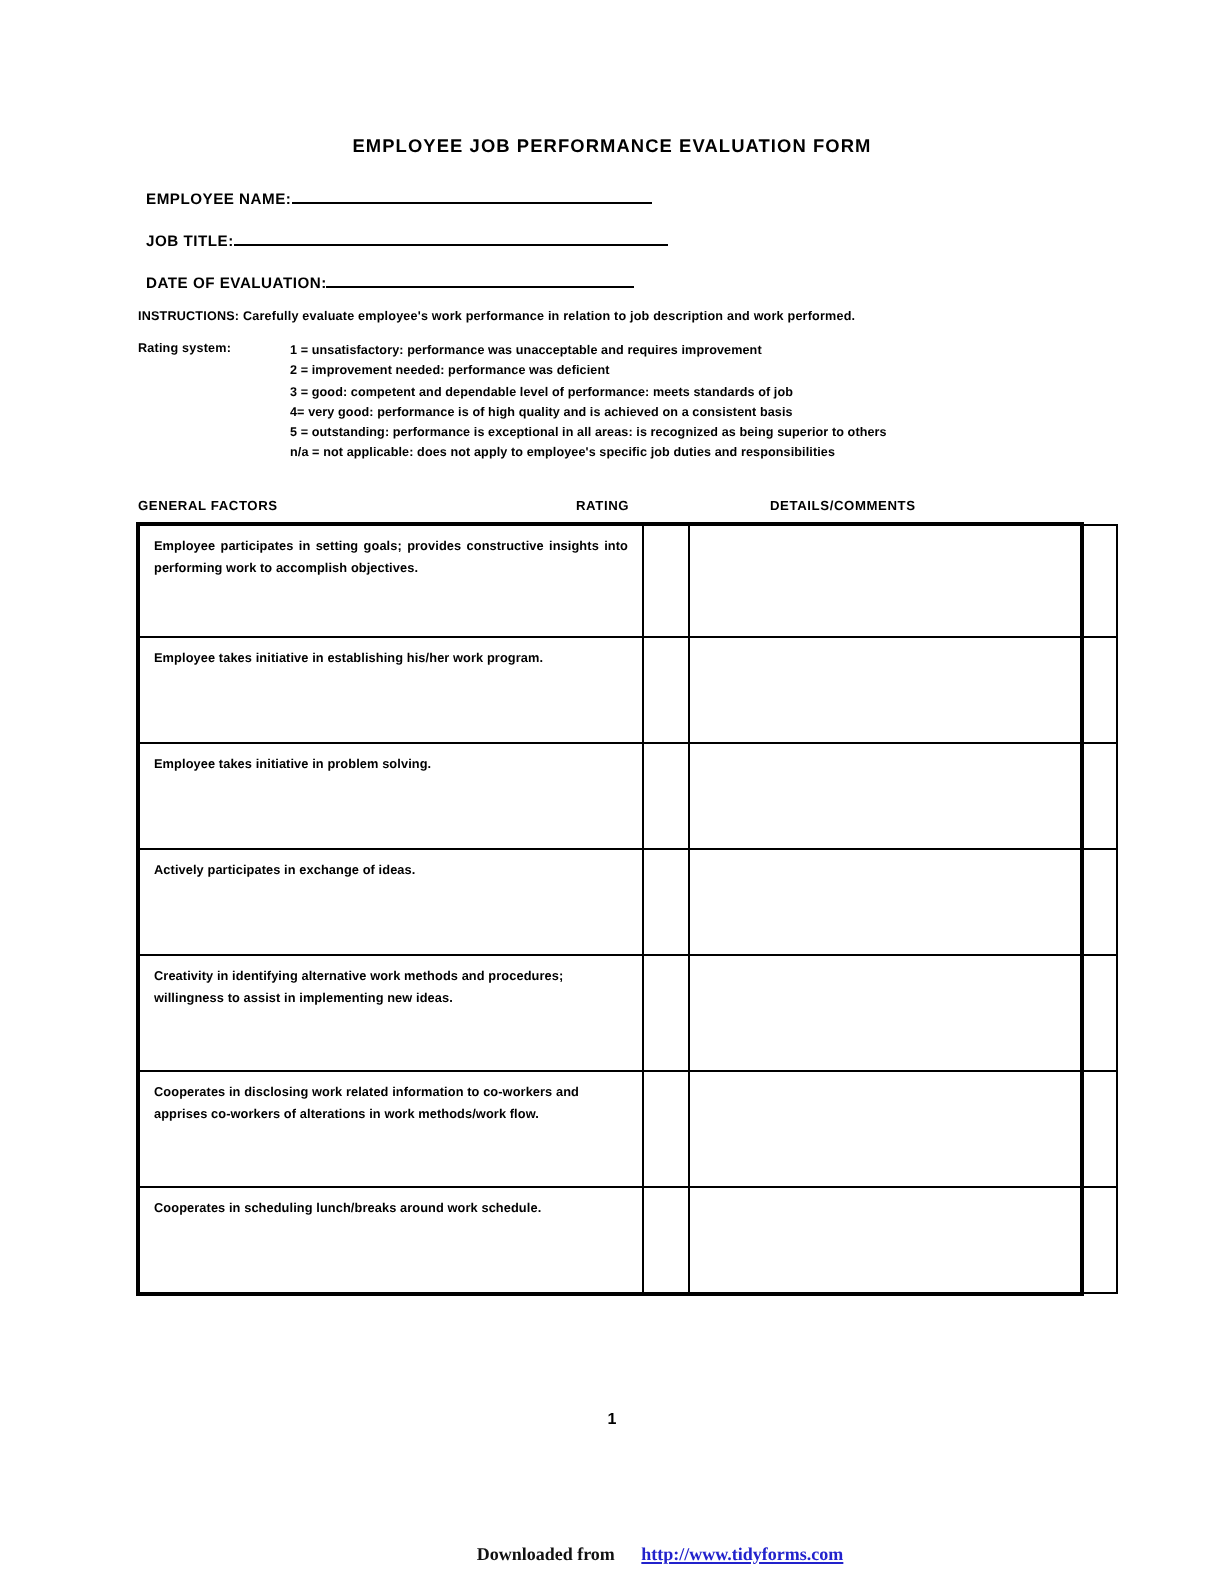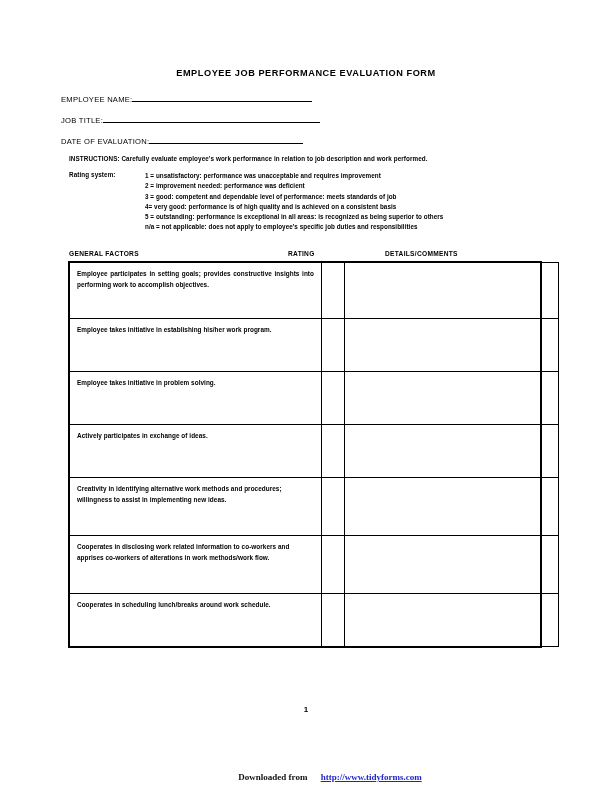--- a/index.html
+++ b/index.html
@@ -32,23 +32,23 @@
     width: 612px;
     text-align: center;
     font-size: 9.2px;
     font-weight: bold;
     letter-spacing: 0.55px;
   }
 
   
   .field-row {
     position: absolute;
-    left: 61px;
+    left: 73px;
     font-size: 7.6px;
-    font-weight: normal;
+    font-weight: bold;
     letter-spacing: 0.25px;
     white-space: nowrap;
   }
   .field-row .lbl { display: inline-block; }
   .field-row .rule {
     display: inline-block;
     border-bottom: 1.3px solid #000;
     height: 8px;
     vertical-align: baseline;
     margin-left: 0px;

